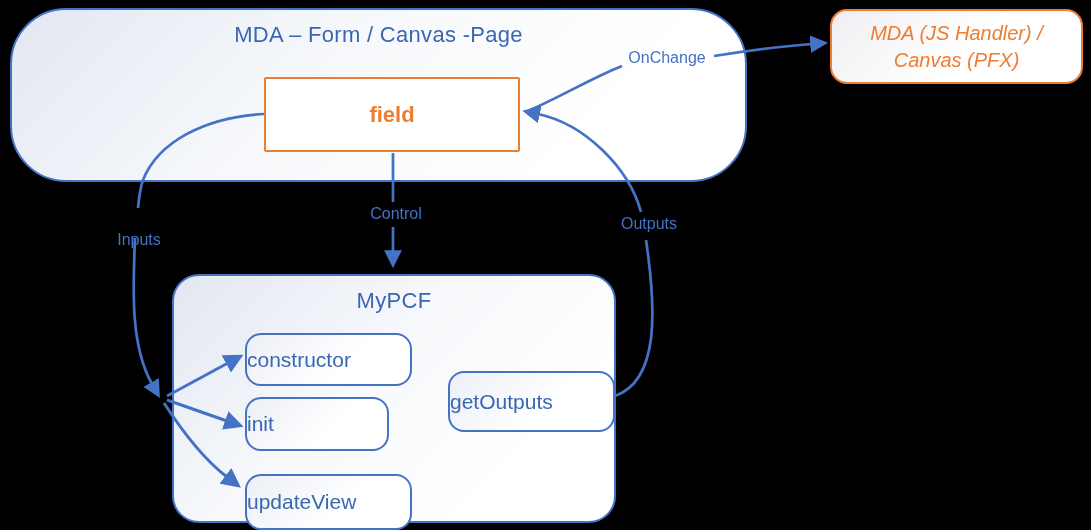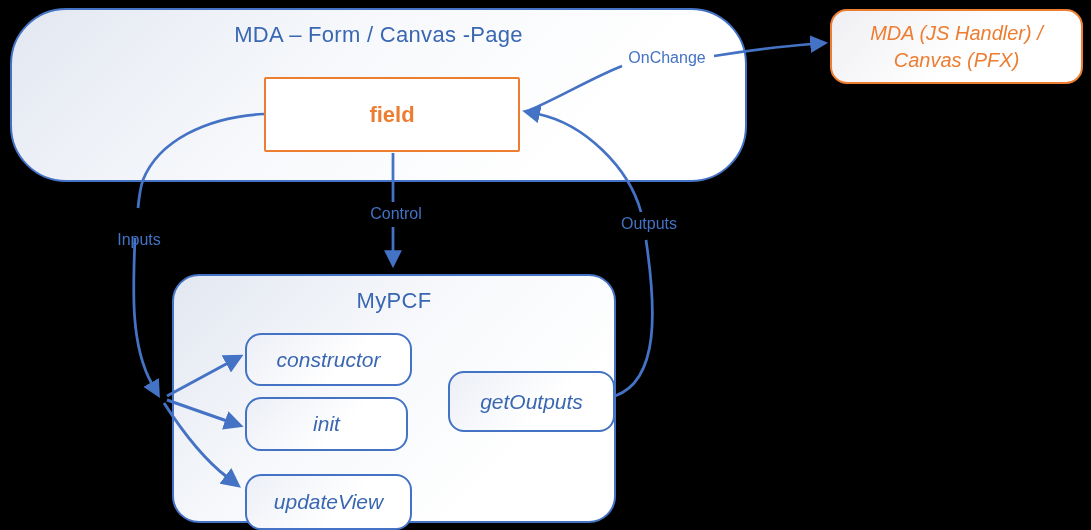--- a/index.html
+++ b/index.html
@@ -19,41 +19,41 @@
     text-align:center;
     color:#3a67b1;
     font-size:22px;
     padding-top:12px;
     letter-spacing:.3px;
   }
   .bluebox{
     border:2.25px solid #4472C4;
     border-radius:16px;
     background:linear-gradient(135deg,#eceff6 0%,#ffffff 60%);
-    display:flex;align-items:center;justify-content:center;
-    color:#3a67b1;font-size:21px;font-style:italic;
+    display:flex;align-items:center;
+    color:#3a67b1;font-size:21px;
   }
   .orangebox{
     border:2.5px solid #ED7D31;
     display:flex;align-items:center;justify-content:center;
     color:#ED7D31;
   }
   #form-page{left:10px;top:8px;width:737px;height:174px;border-radius:56px;}
   #field-node{
     left:264px;top:77px;width:256px;height:75px;border-radius:2px;
     background:#ffffff;font-size:22px;font-weight:bold;
   }
   #js-handler{
     left:830px;top:9px;width:253px;height:75px;border-radius:17px;
     background:linear-gradient(135deg,#efeff3 0%,#ffffff 55%);
     font-size:20px;line-height:1.32;text-align:center;flex-direction:column;font-style:italic;
   }
   #mypcf{left:172px;top:274px;width:444px;height:249px;border-radius:27px;}
   #m-constructor{left:245px;top:333px;width:167px;height:53px;}
-  #m-init{left:245px;top:397px;width:163px;height:54px;}
+  #m-init{left:245px;top:397px;width:144px;height:54px;}
   #m-updateview{left:245px;top:474px;width:167px;height:56px;}
   #m-getoutputs{left:448px;top:371px;width:167px;height:61px;}
   .edge-label{
     position:absolute;
     transform:translate(-50%,-50%);
     color:#4472C4;
     font-size:16px;
     white-space:nowrap;
   }
   #lbl-onchange{left:667px;top:48px;margin-top:10px;}

